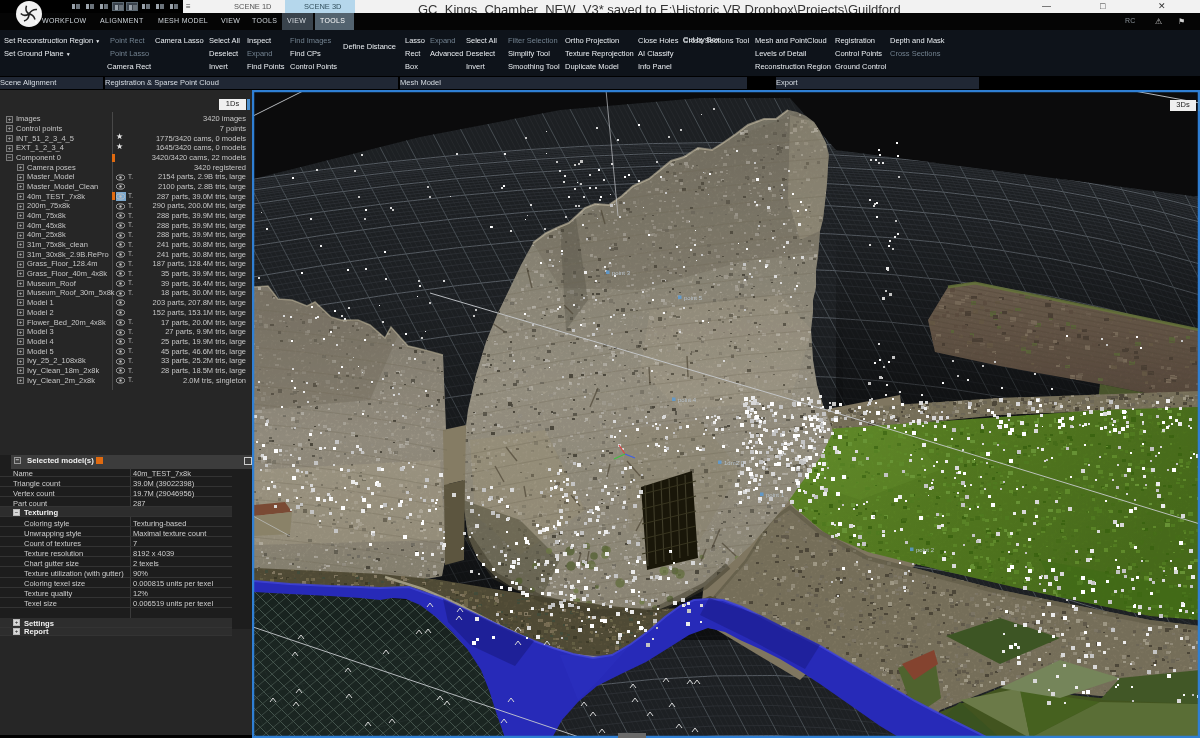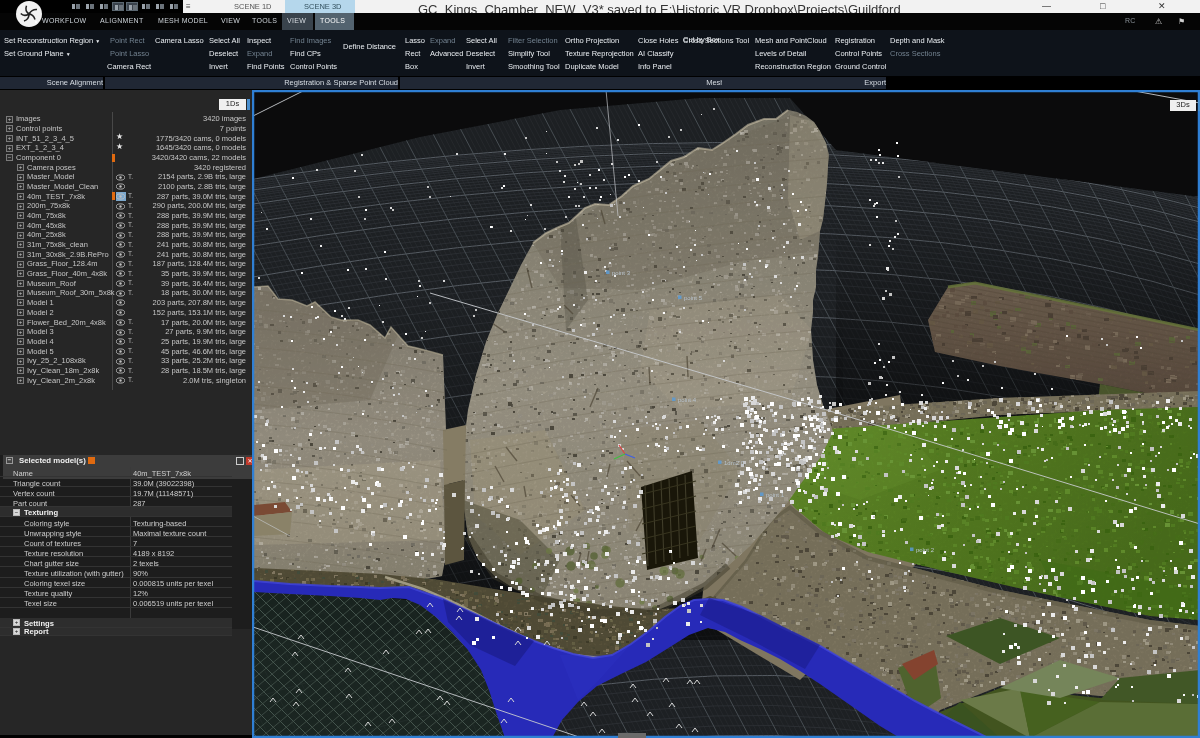--- a/index.html
+++ b/index.html
@@ -2,27 +2,27 @@
 <html><head><meta charset="utf-8"><style>
 *{margin:0;padding:0;box-sizing:border-box}
 html,body{width:1200px;height:738px;background:#000;font-family:"Liberation Sans",sans-serif;overflow:hidden;position:relative}
 #titlebar{position:absolute;left:0;top:0;width:1200px;height:13px;background:#000}
 #tabstrip{position:absolute;left:183px;top:0;width:1017px;height:13px;background:#f2f2f2}
 #menubar{position:absolute;left:0;top:13px;width:1200px;height:17px;background:#050505}
 .mi{position:absolute;top:4px;font-size:7px;color:#cdd3d9;letter-spacing:0.3px}
 #ribbon{position:absolute;left:0;top:30px;width:1200px;height:46px;background:#0e131a}
 .rbt{position:absolute;font-size:7.5px;white-space:nowrap}
 #groupbar{position:absolute;left:0;top:76px;width:1200px;height:14px;background:#000}
-.grp{position:absolute;top:1px;height:12px;background:#202734;color:#d7dde4;font-size:7.5px;text-align:right;line-height:12px}
+.grp{position:absolute;top:1px;height:12px;background:#202734;color:#d7dde4;font-size:7.5px;text-align:left;line-height:12px}
 #leftpanel{position:absolute;left:0;top:90px;width:252px;height:648px;background:#262626}
 .exp{position:absolute;width:7px;height:7px;border:1px solid #7a7a7a;background:#2e2e2e;color:#c8c8c8;font-size:6px;line-height:5px;text-align:center}
 .tl{position:absolute;font-size:7.5px;color:#c6c6c6;white-space:nowrap}
 .tr{position:absolute;right:6px;font-size:7.5px;color:#c6c6c6;white-space:nowrap}
 #proppanel{position:absolute;left:0px;top:365px;width:252px;height:174px;background:#1d1d1d}
-#prophdr{position:absolute;left:3px;top:0;width:252px;height:24px;background:#3c3c3c;color:#f0f0f0;font-size:7.8px;font-weight:bold}
+#prophdr{position:absolute;left:11px;top:0;width:252px;height:14px;background:#3c3c3c;color:#f0f0f0;font-size:7.8px;font-weight:bold}
 .prow{position:absolute;left:0;width:232px;border-bottom:1px solid #333;color:#cecece;font-size:7.5px}
 .prow .plab{position:absolute;top:1.5px}
 .prow .pval{position:absolute;left:133px;top:1.5px}
 .psec{background:#2d2d2d;color:#f0f0f0}
 .psec b{position:absolute;left:24px;top:1px;font-size:7.6px}
 .pexp{position:absolute;left:13px;top:1.5px;width:7px;height:7px;border:1px solid #bbb;background:#d8d8d8;font-size:6px;line-height:5.5px;text-align:center;color:#111}
 #vpwrap{position:absolute;left:252px;top:90px;width:948px;height:648px;border:2px solid #2f7fd4}
 #vpwrap svg{position:absolute;left:-2px;top:-2px}
 .vbtn{position:absolute;background:#f0f0f0;color:#222;font-size:7.5px;text-align:center;line-height:10px}
 </style></head>
@@ -145,21 +145,21 @@
     <div class="rbt" style="left:835px;top:6px;color:#e9edf1">Registration</div>
     <div class="rbt" style="left:835px;top:19px;color:#e9edf1">Control Points</div>
     <div class="rbt" style="left:835px;top:32px;color:#e9edf1">Ground Control</div>
     <div class="rbt" style="left:890px;top:6px;color:#e9edf1">Depth and Mask</div>
     <div class="rbt" style="left:890px;top:19px;color:#72818f">Cross Sections</div>
   </div>
 <div id="groupbar">
     <div class="grp" style="left:0px;width:103px">Scene Alignment</div>
     <div class="grp" style="left:105px;width:293px">Registration &amp; Sparse Point Cloud</div>
     <div class="grp" style="left:400px;width:347px">Mesh Model</div>
-    <div class="grp" style="left:722px;width:164px">Export</div>
+    <div class="grp" style="left:776px;width:203px">Export</div>
   </div>
 <div id="leftpanel">
  <div class="vbtn" style="left:219px;top:9px;width:27px;height:11px">1Ds</div>
  <div style="position:absolute;left:247px;top:9px;width:3px;height:11px;background:#4a90d0"></div>
  <div style="position:absolute;left:112px;top:22px;width:1px;height:278px;background:#484848"></div>
  <div class="exp" style="left:6px;top:25.5px">+</div>
     <div class="tl" style="left:16px;top:24.2px">Images</div>
     <div class="tr" style="top:24.2px">3420 images</div>
     <div class="exp" style="left:6px;top:35.2px">+</div>
     <div class="tl" style="left:16px;top:33.9px">Control points</div>
@@ -366,21 +366,21 @@
    <div class="prow" style="top:12.0px;height:10.1px">
         <span class="plab" style="left:13px">Name</span>
         <span class="pval">40m_TEST_7x8k</span>
       </div>
       <div class="prow" style="top:22.1px;height:10.1px">
         <span class="plab" style="left:13px">Triangle count</span>
         <span class="pval">39.0M (39022398)</span>
       </div>
       <div class="prow" style="top:32.1px;height:10.1px">
         <span class="plab" style="left:13px">Vertex count</span>
-        <span class="pval">19.7M (11148571)</span>
+        <span class="pval">19.7M (29046956)</span>
       </div>
       <div class="prow" style="top:42.2px;height:10.1px">
         <span class="plab" style="left:13px">Part count</span>
         <span class="pval">287</span>
       </div>
       <div class="prow psec" style="top:52.2px;height:10.1px">
         <span class="pexp">−</span>
         <b>Texturing</b>
       </div>
       <div class="prow" style="top:62.2px;height:10.1px">
@@ -390,21 +390,21 @@
       <div class="prow" style="top:72.3px;height:10.1px">
         <span class="plab" style="left:24px">Unwrapping style</span>
         <span class="pval">Maximal texture count</span>
       </div>
       <div class="prow" style="top:82.3px;height:10.1px">
         <span class="plab" style="left:24px">Count of textures</span>
         <span class="pval">7</span>
       </div>
       <div class="prow" style="top:92.4px;height:10.1px">
         <span class="plab" style="left:24px">Texture resolution</span>
-        <span class="pval">4189 x 8192</span>
+        <span class="pval">8192 x 4039</span>
       </div>
       <div class="prow" style="top:102.4px;height:10.1px">
         <span class="plab" style="left:24px">Chart gutter size</span>
         <span class="pval">2 texels</span>
       </div>
       <div class="prow" style="top:112.5px;height:10.1px">
         <span class="plab" style="left:24px">Texture utilization (with gutter)</span>
         <span class="pval">90%</span>
       </div>
       <div class="prow" style="top:122.5px;height:10.1px">

